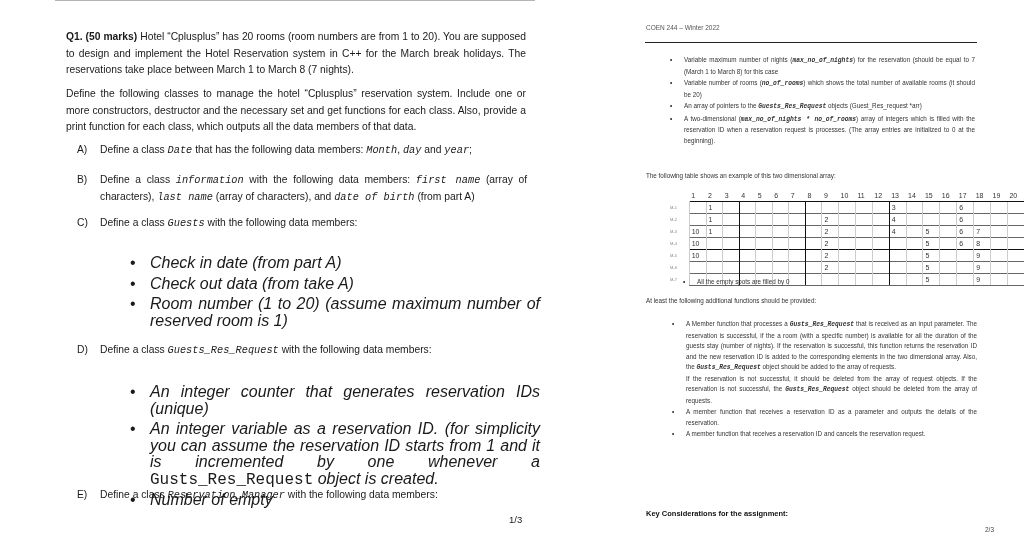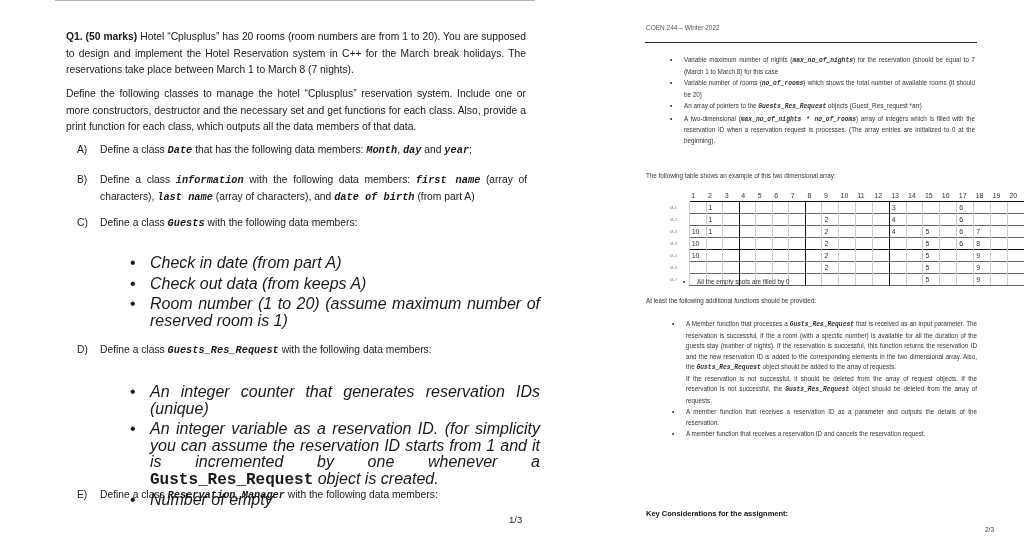--- a/index.html
+++ b/index.html
@@ -2,21 +2,21 @@
 <html><head>
 <meta charset="utf-8">
 <style>
   html, body { margin:0; padding:0; background:#ffffff; }
   body { width:1024px; height:555px; position:relative; overflow:hidden; font-family:"Liberation Sans", sans-serif; color:#1a1a1a; }
   .page { position:absolute; top:0; bottom:0; background:#fff; }
   #page1 { left:0; width:600px; }
   #page2 { left:600px; width:424px; }
   .topline { position:absolute; left:55px; top:0; width:480px; height:1px; background:#b5b5b5; }
   .p1 { position:absolute; left:66px; width:460px; font-size:10.3px; line-height:16.5px; text-align:justify; }
-  .mono { font-family:"Liberation Mono", monospace; font-weight:bold; font-style:italic; }
+  .mono { font-family:"Liberation Mono", monospace; font-weight:normal; font-style:italic; }
   .item { position:absolute; left:77px; width:450px; font-size:10.3px; line-height:16.5px; }
   .item .lbl { display:inline-block; width:20px; }
   .item .body { position:absolute; left:23px; top:0; width:427px; text-align:justify; }
   ul.bl { position:absolute; left:118px; width:410px; margin:12px; padding:0; list-style:none; font-size:16px; line-height:16.5px; font-style:italic; }
   ul.bl li { position:relative; padding-left:20px; text-align:justify; margin-bottom:4px; }
   ul.bl li::before { content:"\2022"; position:absolute; left:0; top:0; font-style:normal; }
   .pnum { position:absolute; font-size:9.5px; }
   
   .hdr { position:absolute; left:646px; top:24px; font-size:6.5px; color:#555; }
   .hline { position:absolute; left:645px; top:42px; width:332px; height:1px; background:#222; }
@@ -56,21 +56,21 @@
     <span class="body"><span>Define a class </span><span class="mono">information</span><span> with the following data members: </span><span class="mono">first name</span><span> (array of characters), </span><span class="mono">last name</span><span> (array of characters), and </span><span class="mono">date of birth</span><span> (from part A)</span></span>
   </div>
 
   <div class="item" style="top:215px;">
     <span class="lbl">C)</span>
     <span class="body"><span>Define a class </span><span class="mono">Guests</span><span> with the following data members:</span></span>
   </div>
 
   <ul class="bl" style="top:243px;">
     <li>Check in date (from part A)</li>
-    <li>Check out data (from keeps A)</li>
+    <li>Check out data (from take A)</li>
     <li>Room number (1 to 20) (assume maximum number of reserved room is 1)</li>
   </ul>
 
   <div class="item" style="top:342px;">
     <span class="lbl">D)</span>
     <span class="body"><span>Define a class </span><span class="mono">Guests_Res_Request</span><span> with the following data members:</span></span>
   </div>
 
   <ul class="bl" style="top:372px;">
     <li>An integer counter that generates reservation IDs (unique)</li>

